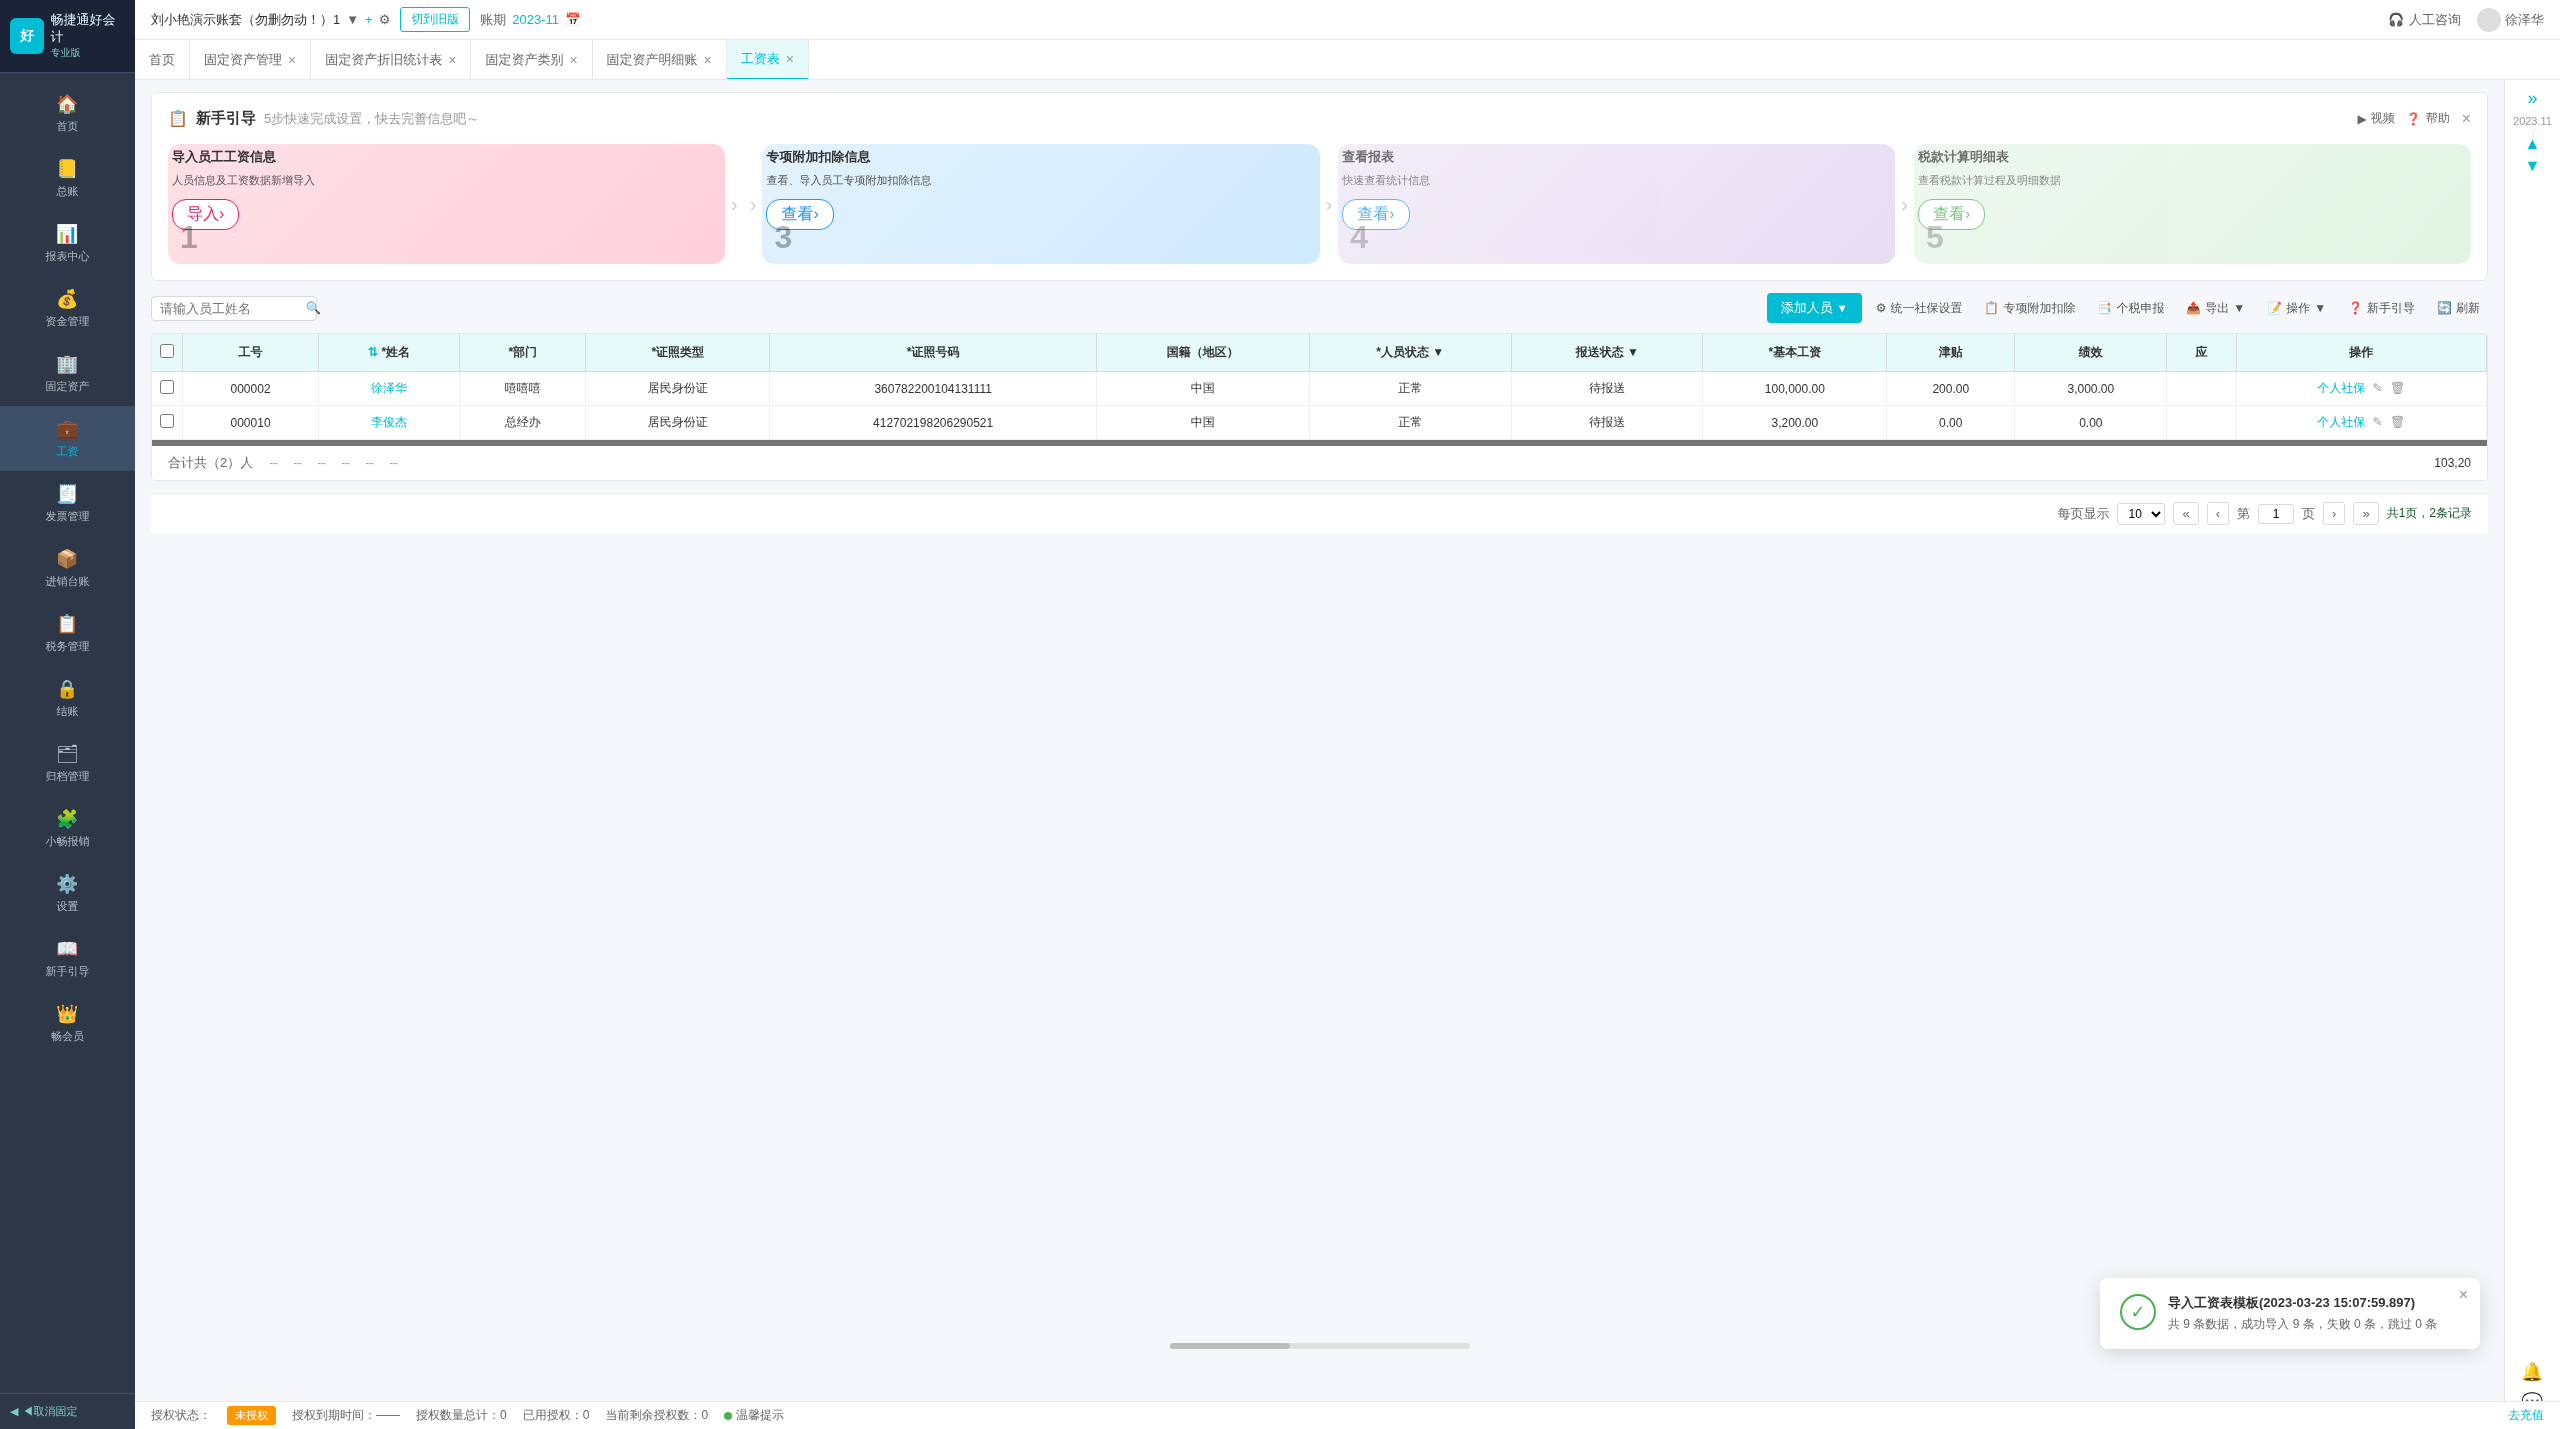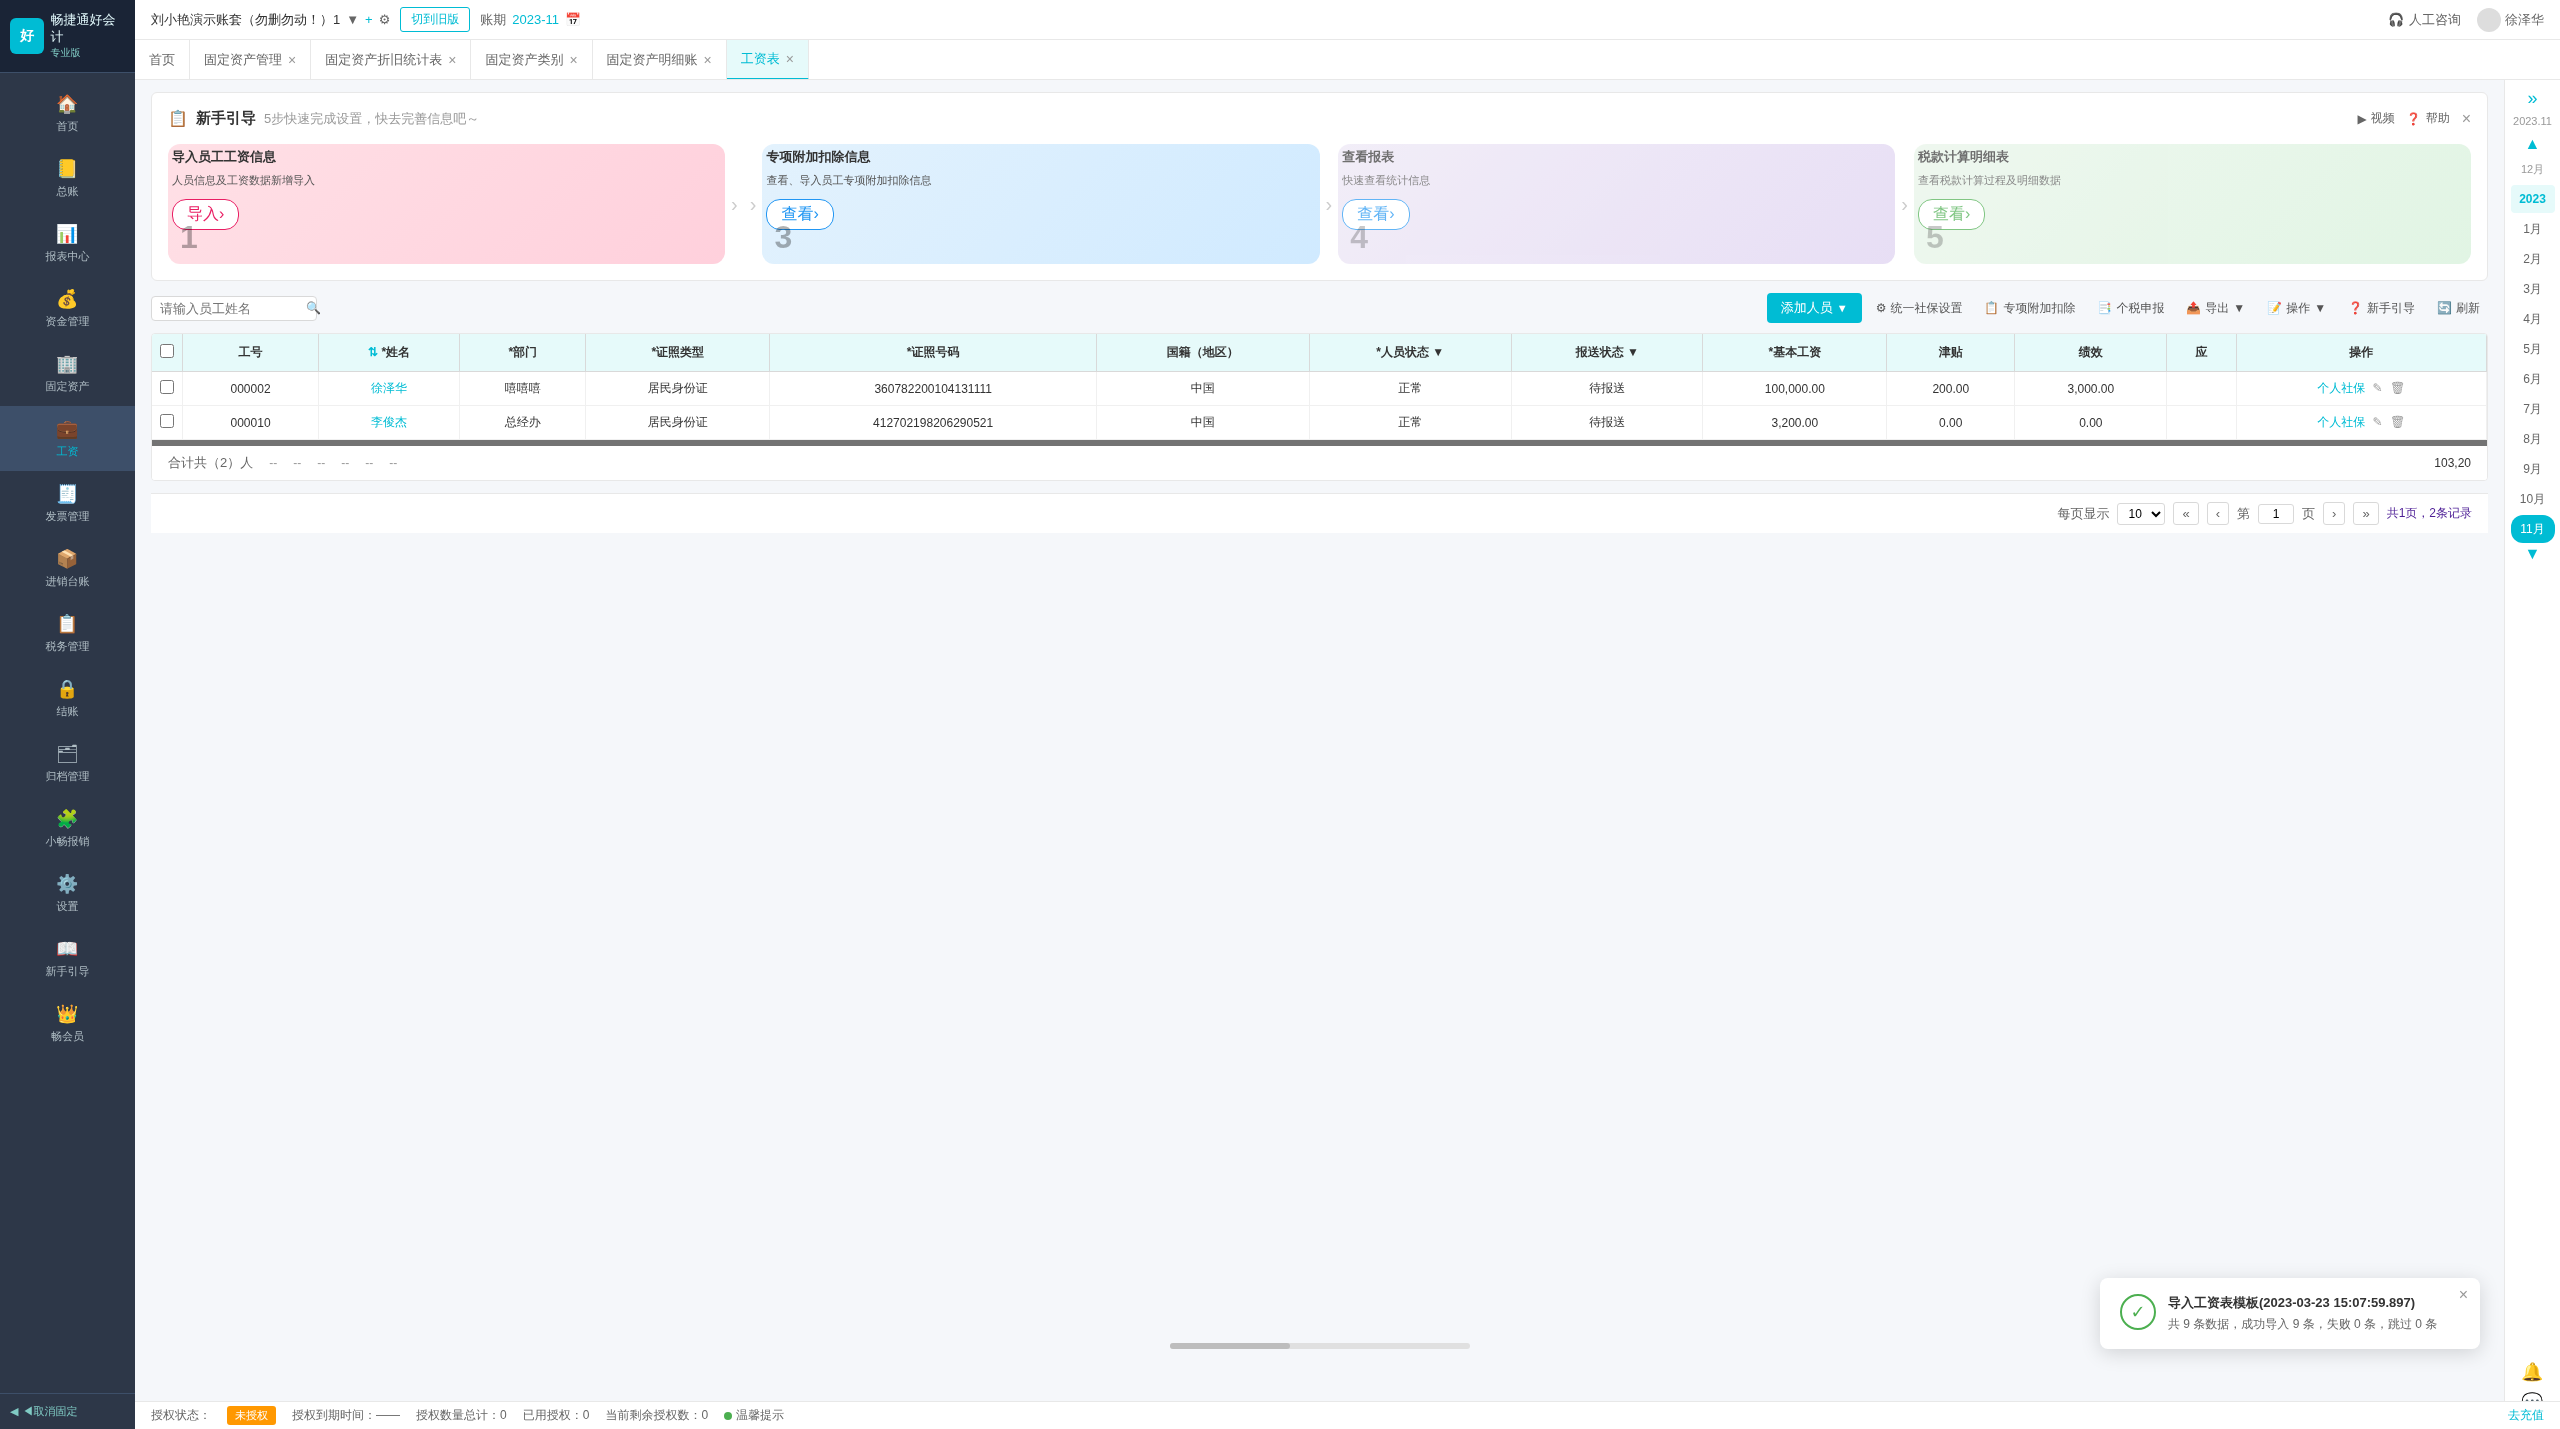--- a/index.html
+++ b/index.html
@@ -140,21 +140,21 @@
     .footer-total { color: #666; font-size: 13px; }
     .footer-dash { color: #999; }
 
     
     .pagination-bar {
       display: flex; align-items: center; justify-content: flex-end; padding: 8px 16px; background: #fff; border-top: 1px solid #e8e8e8; gap: 8px; font-size: 13px; color: #666;
     }
     .page-size-select { border: 1px solid #d9d9d9; border-radius: 3px; padding: 2px 6px; font-size: 12px; background: #fff; }
     .page-btn { padding: 3px 8px; border: 1px solid #d9d9d9; border-radius: 3px; cursor: pointer; background: #fff; color: #666; font-size: 13px; }
     .page-input { width: 36px; text-align: center; border: 1px solid #d9d9d9; border-radius: 3px; padding: 2px 4px; font-size: 12px; }
-    .page-total { color: #4c1d95; font-size: 12px; }
+    .page-total { color: #14532d; font-size: 12px; }
 
     
     .status-bar {
       position: fixed; bottom: 0; left: 135px; right: 0; height: 28px; background: #fff; border-top: 1px solid #e8e8e8; display: flex; align-items: center; padding: 0 16px; gap: 16px; font-size: 12px; color: #666; z-index: 200;
     }
     .status-unauth { background: #ff9800; color: #fff; padding: 2px 8px; border-radius: 3px; font-size: 11px; }
     .status-link { color: #00bcd4; cursor: pointer; }
     .warning-dot { width: 8px; height: 8px; background: #4caf50; border-radius: 50%; display: inline-block; }
 
     
@@ -520,35 +520,20 @@
       <button class="page-btn">»</button>
       <span class="page-total">共1页，2条记录</span>
     </div>
 
   </div>
 
   <div class="right-panel">
     <span class="expand-toggle">»</span>
     <span style="font-size:11px;color:#999;margin-bottom:6px;">2023.11</span>
     <span class="right-panel-arrow">▲</span>
-    <div class="right-panel-months">
-      <div class="month-item" style="color:#999;font-size:11px;">12月</div>
-      <div class="month-item current-year" style="font-size:12px;font-weight:bold;color:#00bcd4;">2023</div>
-      <div class="month-item">1月</div>
-      <div class="month-item">2月</div>
-      <div class="month-item">3月</div>
-      <div class="month-item">4月</div>
-      <div class="month-item">5月</div>
-      <div class="month-item">6月</div>
-      <div class="month-item">7月</div>
-      <div class="month-item">8月</div>
-      <div class="month-item">9月</div>
-      <div class="month-item">10月</div>
-      <div class="month-item active-month">11月</div>
-    </div>
     <span class="right-panel-arrow">▼</span>
     <div class="right-panel-icons">
       <span style="font-size:18px;color:#00bcd4;cursor:pointer;">🔔</span>
       <span style="font-size:18px;color:#999;cursor:pointer;">💬</span>
     </div>
   </div>
 </div>
 
 <div class="status-bar">
   <span>授权状态：</span>

